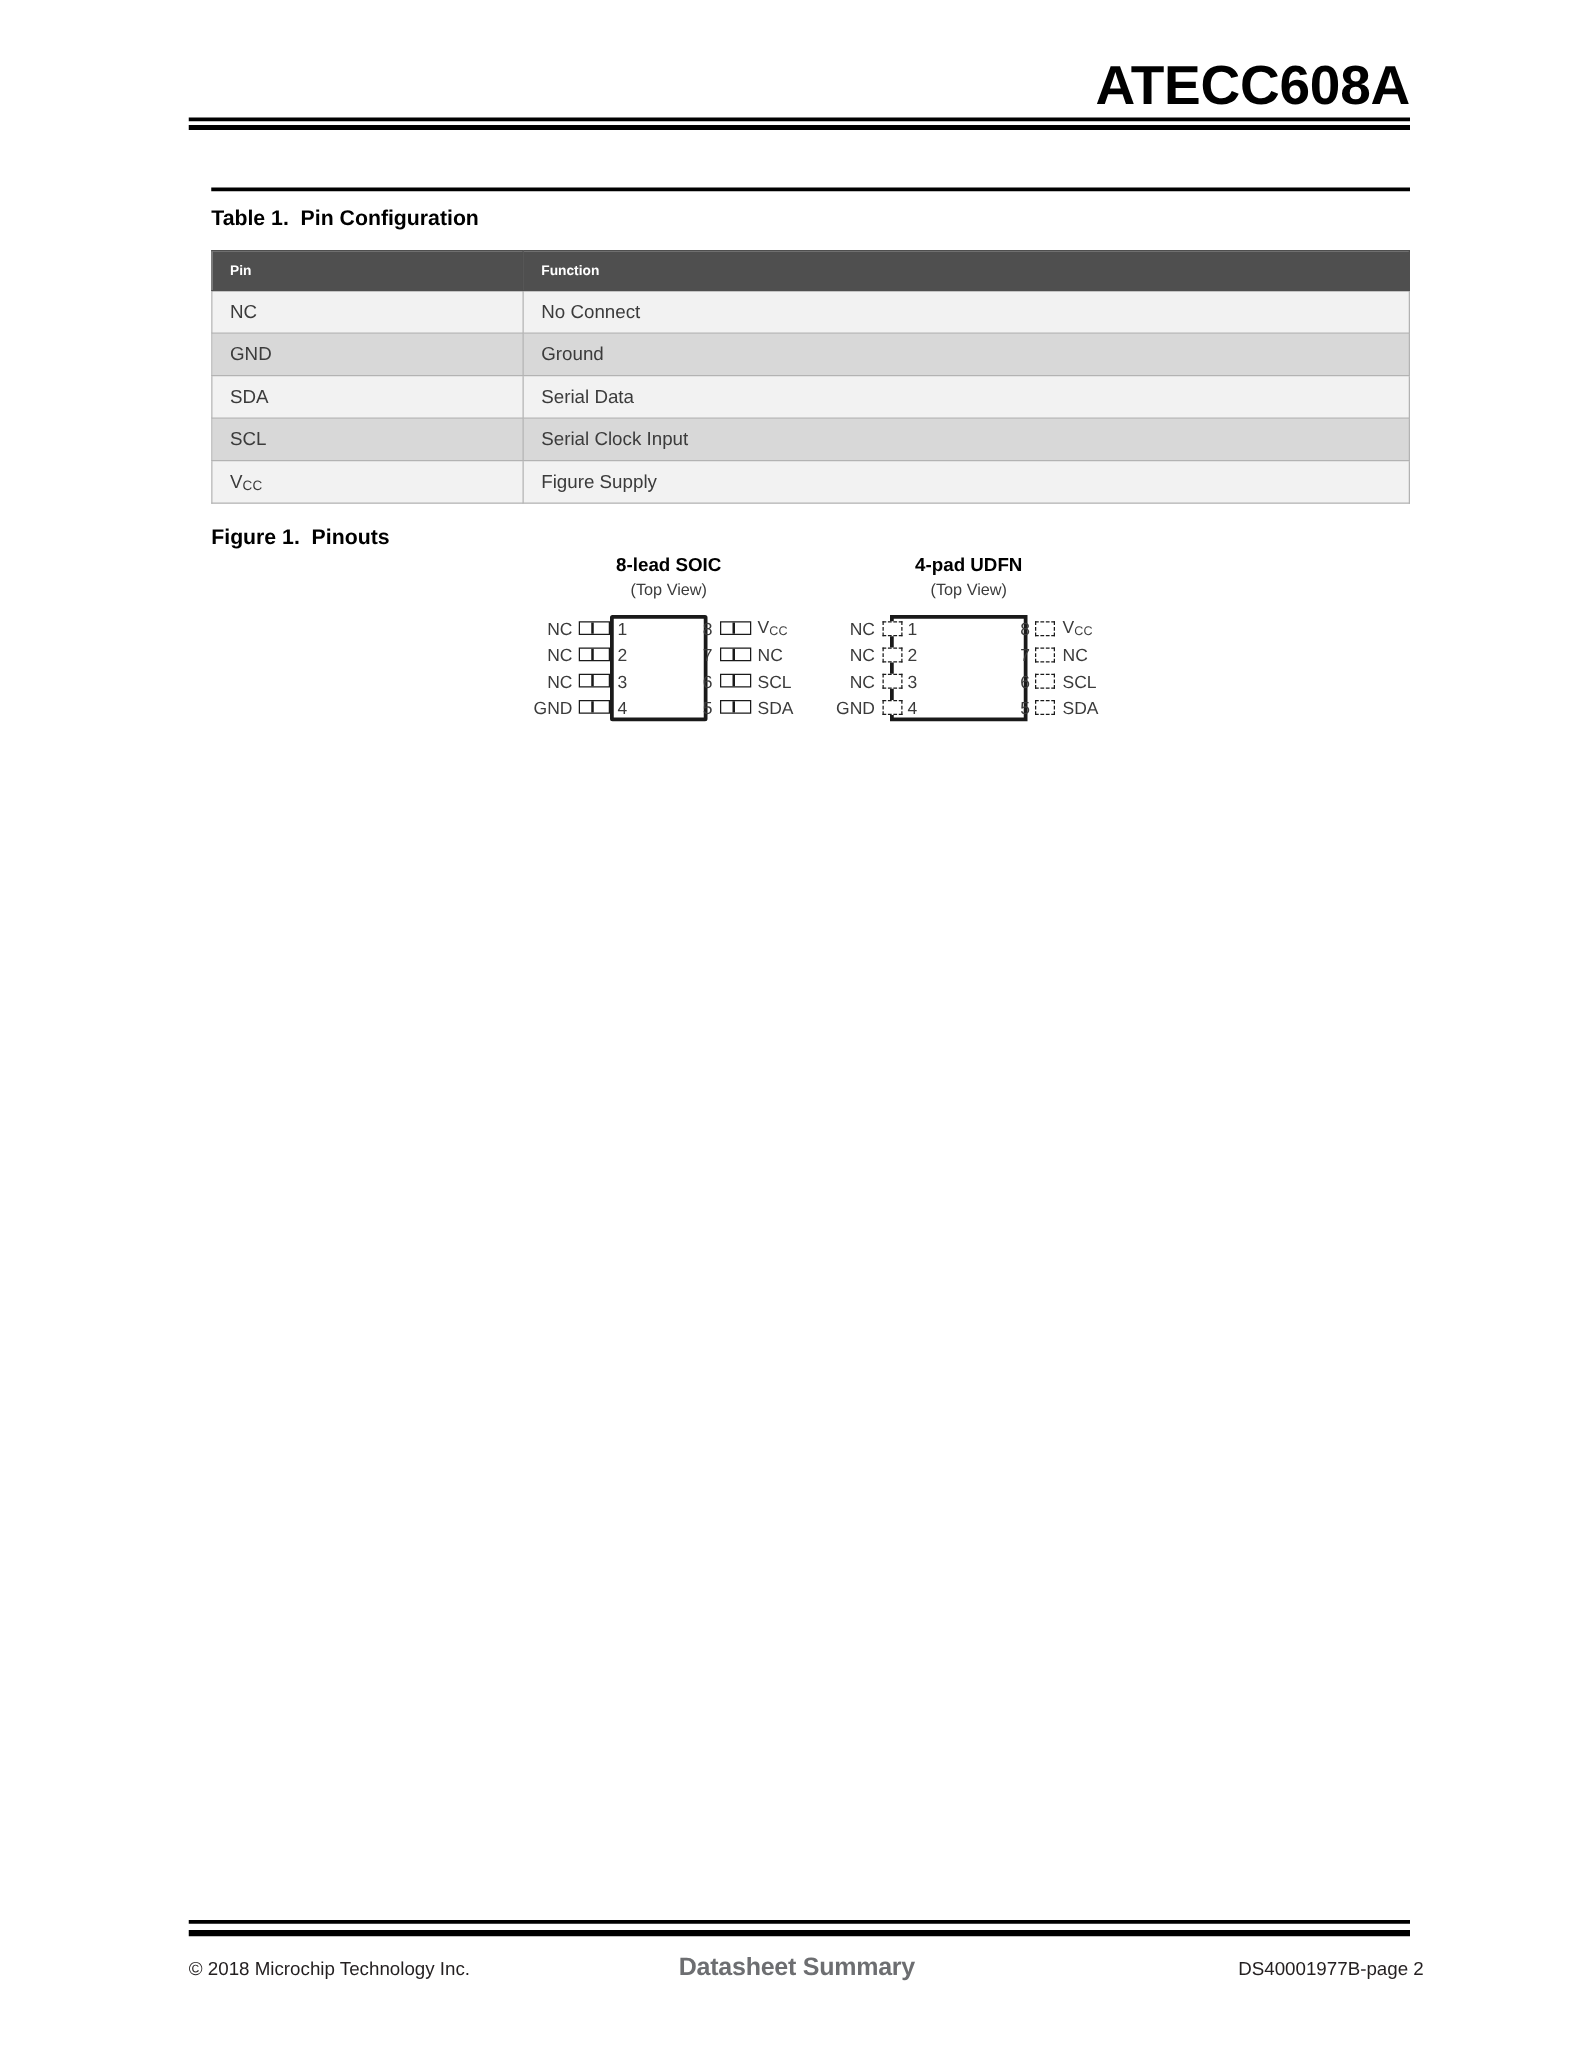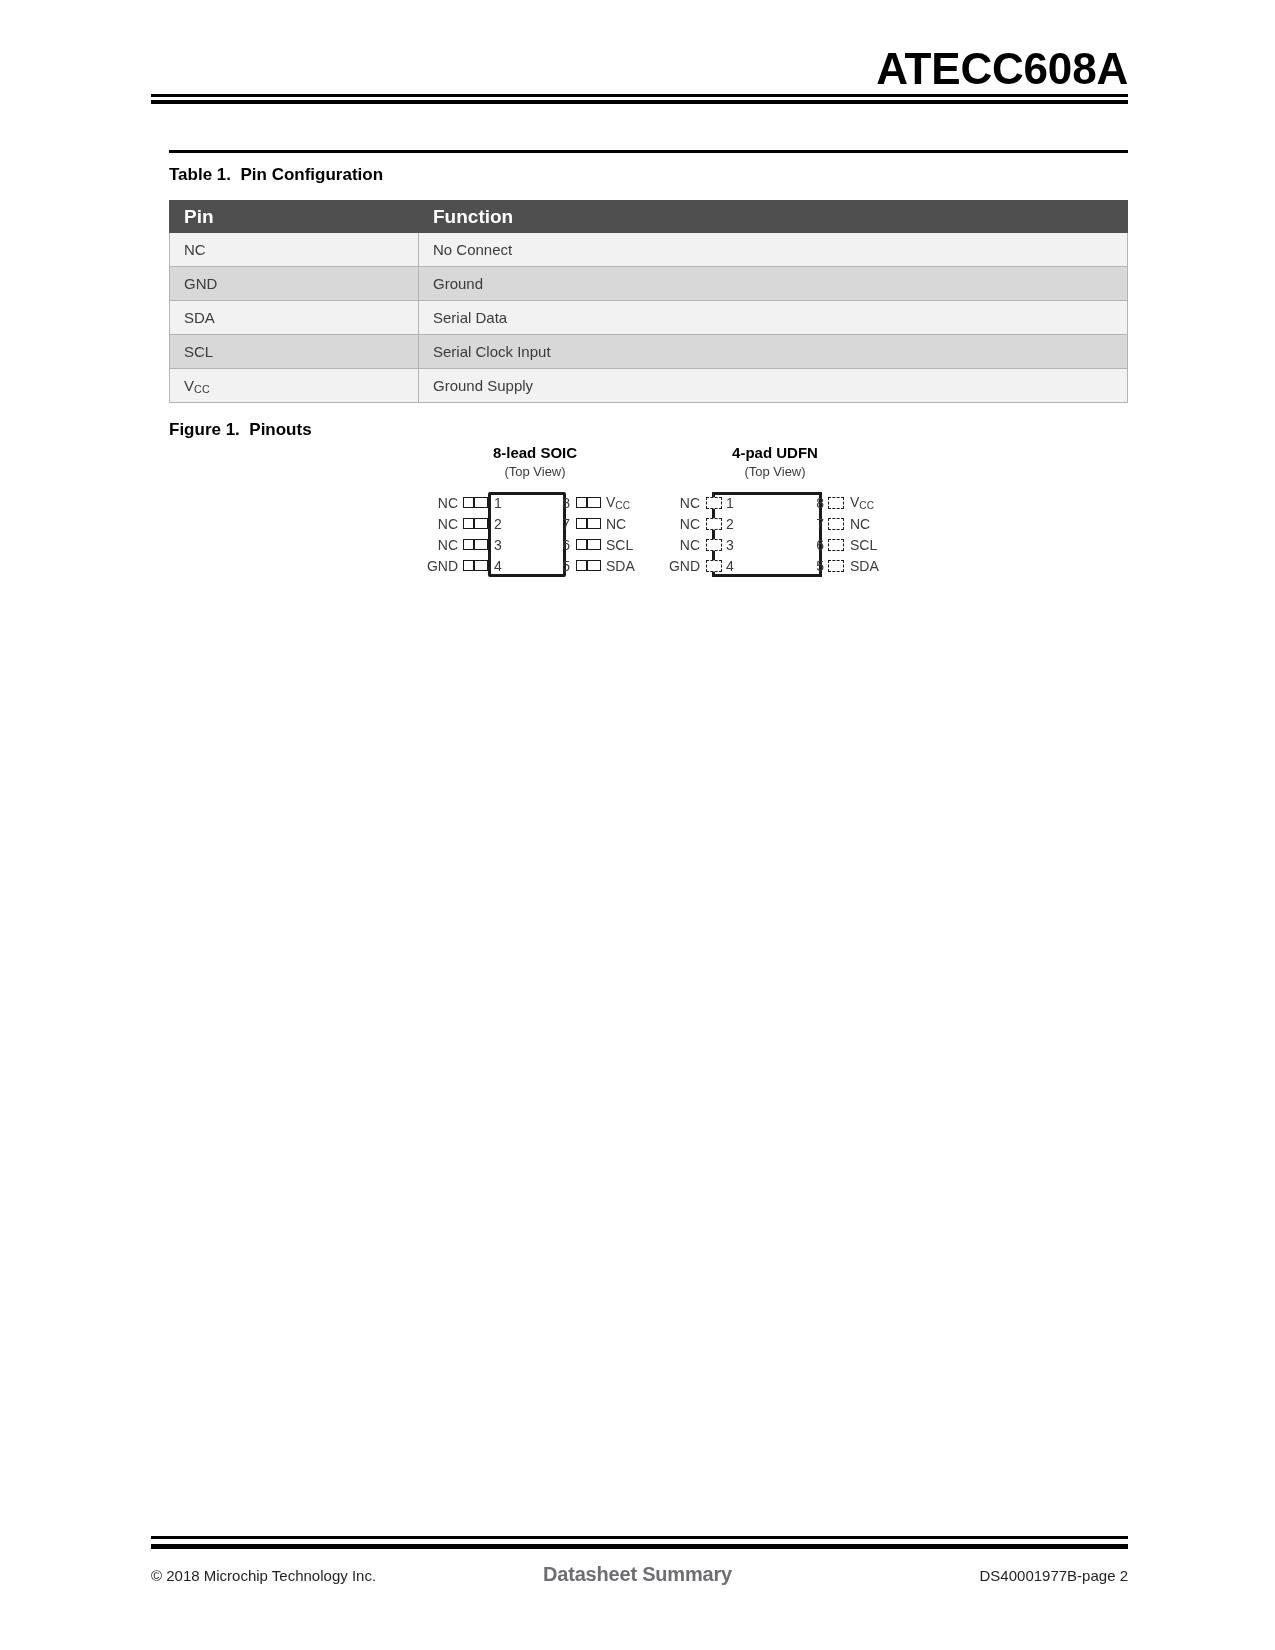--- a/index.html
+++ b/index.html
@@ -97,21 +97,21 @@
     border: 1px solid #b3b3b3;
     color: #3b3b3b;
     font-weight: normal;
   }
   .pin-table thead th {
     background: #4f4f4f;
     color: #ffffff;
     font-weight: bold;
     border: 1px solid #4f4f4f;
     height: 31px;
-    font-size: 19px;
+    font-size: 11px;
   }
   .pin-table col.c1 { width: 249px; }
   .pin-table tbody tr.odd  td { background: #f2f2f2; }
   .pin-table tbody tr.even td { background: #d8d8d8; }
   .sub {
     font-size: 0.72em;
     vertical-align: baseline;
     position: relative;
     top: 2px;
     letter-spacing: 0.2px;
@@ -320,21 +320,21 @@
     right: 0;
     bottom: 64px;
     text-align: center;
     font-size: 20px;
     font-weight: bold;
     color: #6d6e71;
     letter-spacing: -0.2px;
   }
   .ftr-right {
     position: absolute;
-    right: 147px;
+    right: 136px;
     bottom: 66px;
     font-size: 15px;
     color: #231f20;
     white-space: nowrap;
   }
 </style>
 </head>
 <body>
 
 <div class="page">
@@ -370,21 +370,21 @@
         <tr class="odd">
           <td>SDA</td>
           <td>Serial Data</td>
         </tr>
         <tr class="even">
           <td>SCL</td>
           <td>Serial Clock Input</td>
         </tr>
         <tr class="odd">
           <td>V<span class="sub">CC</span></td>
-          <td>Ground Supply</td>
+          <td>Figure Supply</td>
         </tr>
       </tbody>
   </table>
 
   <div class="figure-caption">Figure 1.  Pinouts</div>
 
   <div class="figure-area">
 
     <div class="pkg soic">
       <div class="pkg-title">8-lead SOIC</div>

